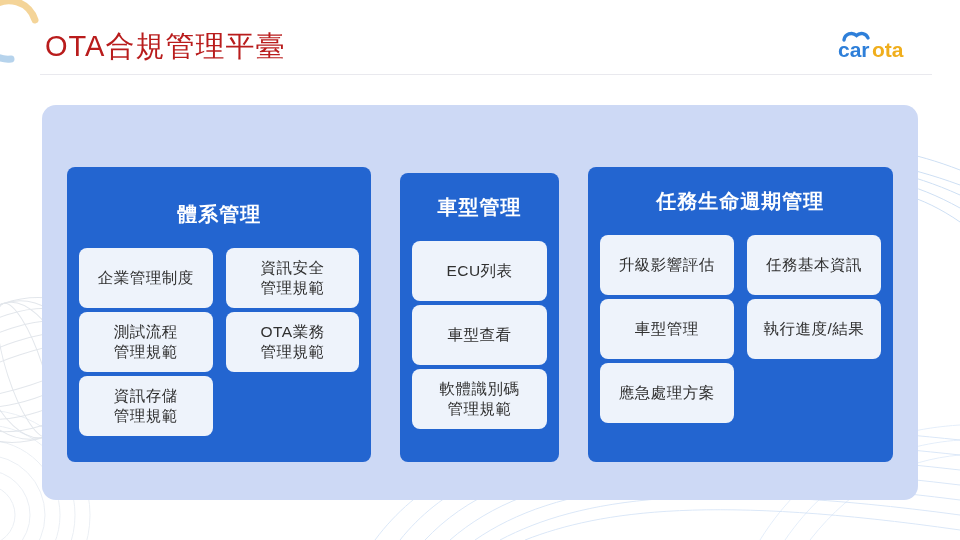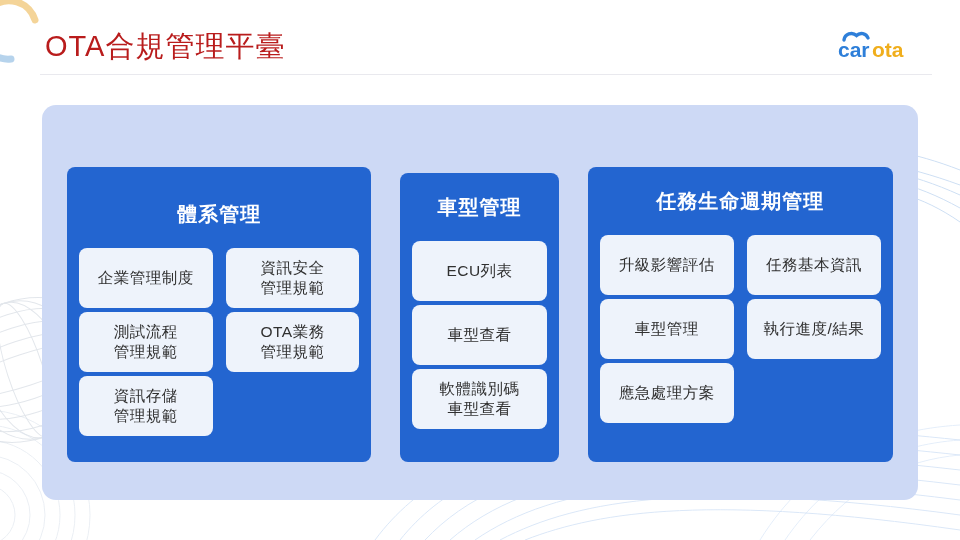--- a/index.html
+++ b/index.html
@@ -160,21 +160,21 @@
         <div class="panel-title">車型管理</div>
         <div class="panel-grid" style="--cols: 1;">
             <div class="card">
     <span>ECU列表</span>
   </div>
             <div class="card">
     <span>車型查看</span>
   </div>
             <div class="card">
     <span>軟體識別碼
-車型查看</span>
+管理規範</span>
   </div>
           </div>
       </div>
 
       <div class="panel panel-3">
         <div class="panel-title">任務生命週期管理</div>
         <div class="panel-grid" style="--cols: 2;">
             <div class="card">
     <span>升級影響評估</span>
   </div>

